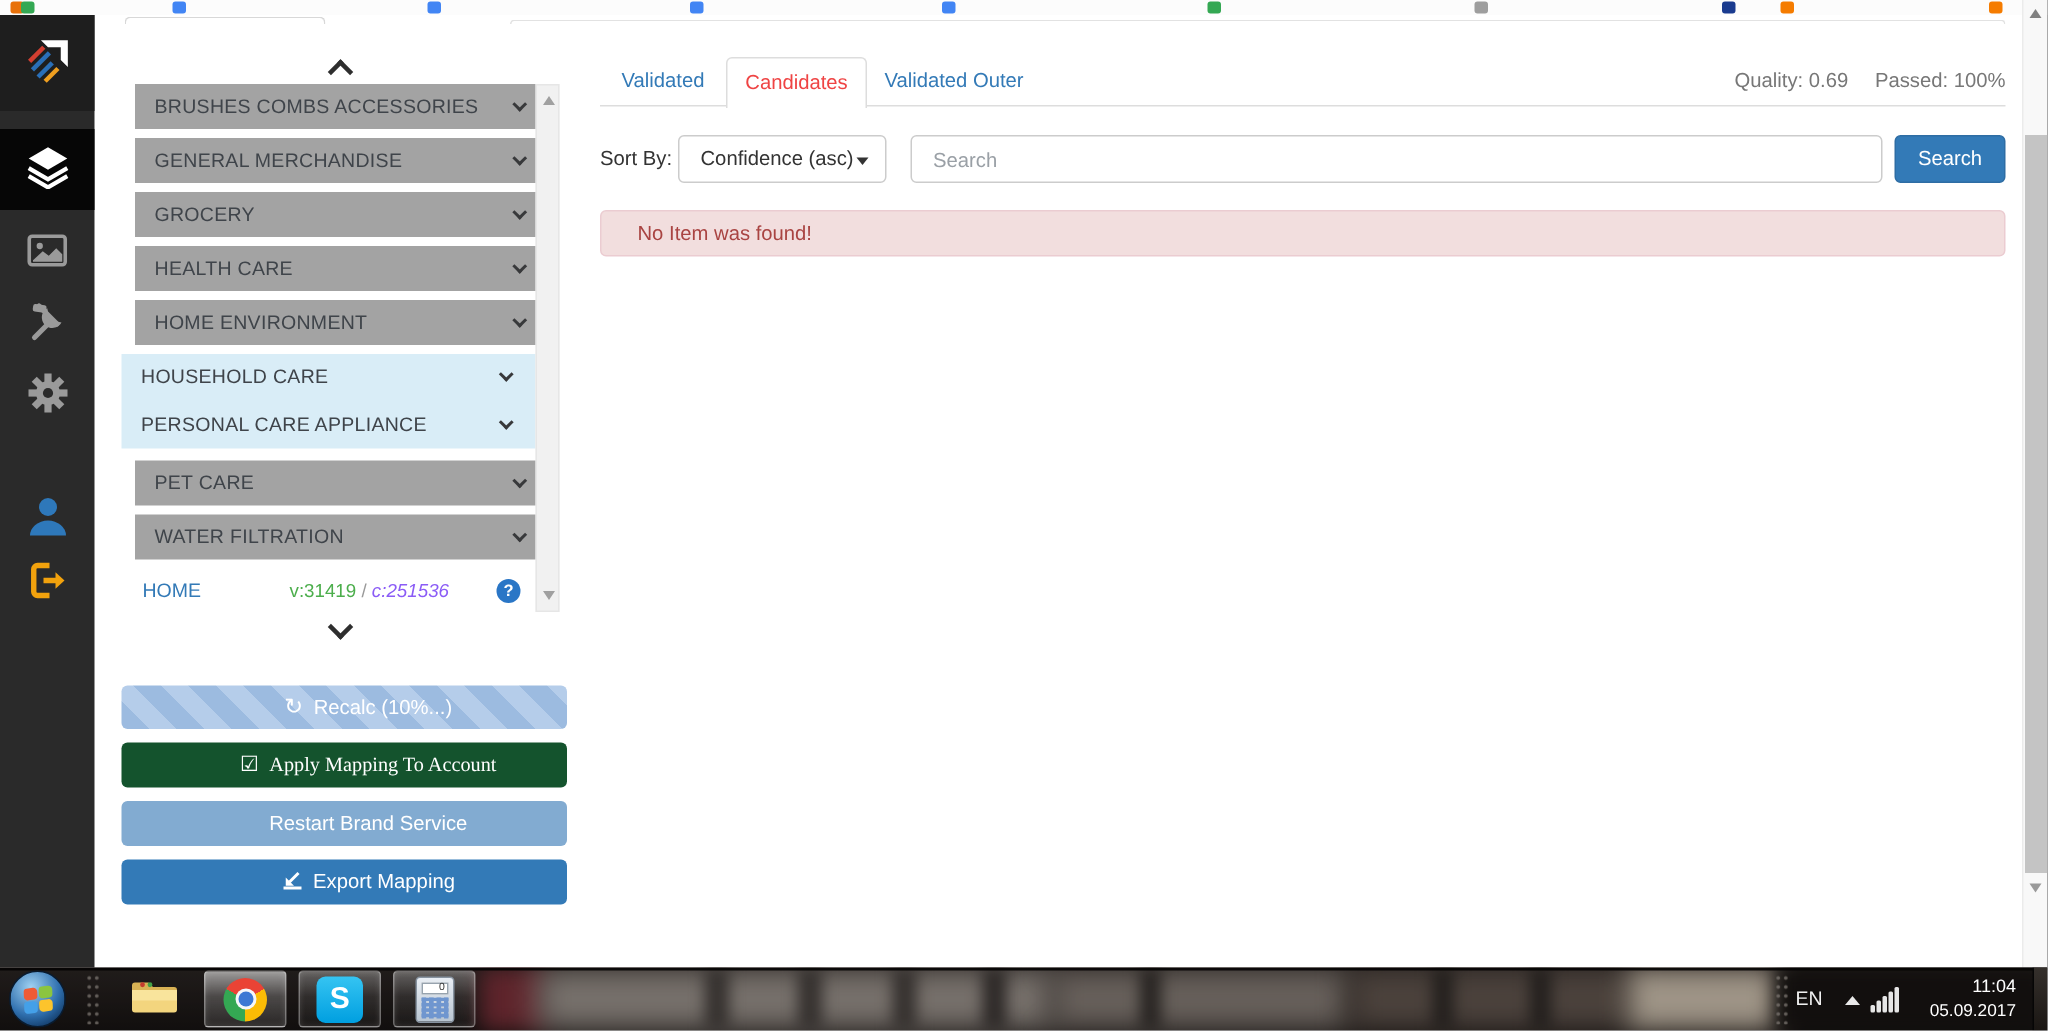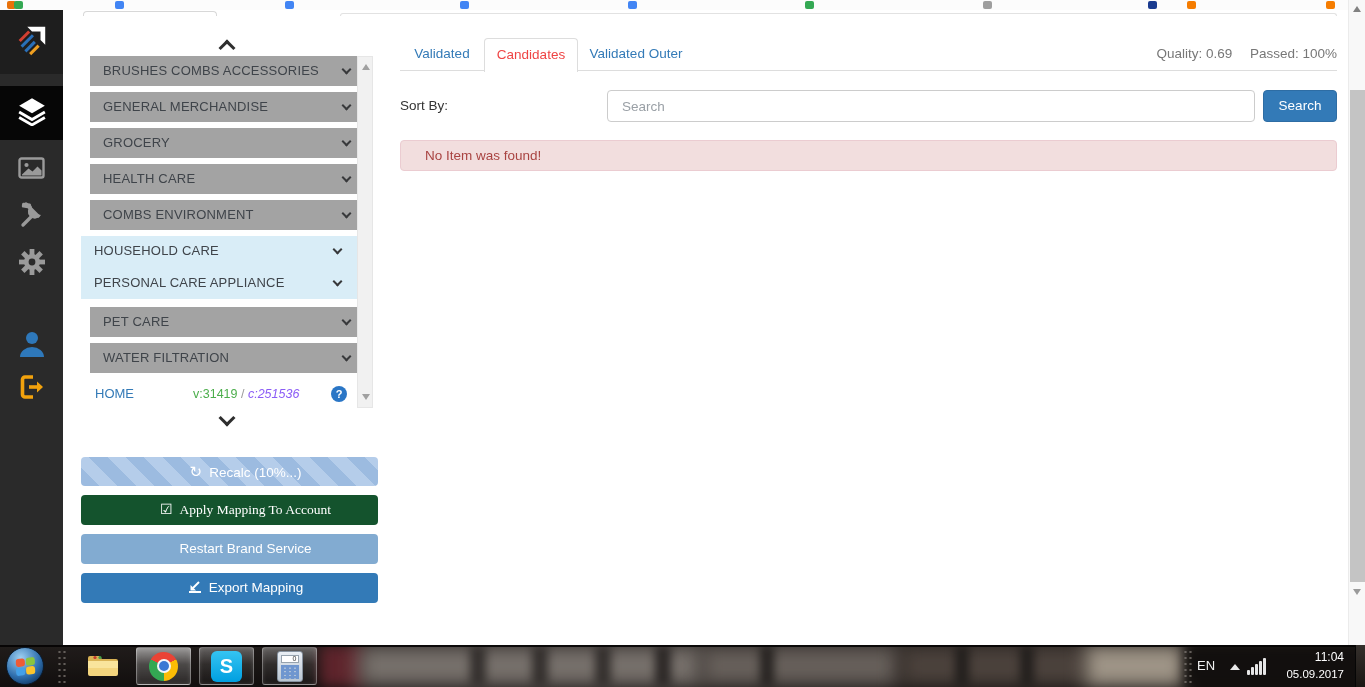--- a/index.html
+++ b/index.html
@@ -205,21 +205,21 @@
       </span>
     </div>
   </div>
 
   <div class="chev-big chev-up"></div>
 
   <div class="cat-row" style="top:56px"><span>BRUSHES COMBS ACCESSORIES</span><i class="row-chev"></i></div>
   <div class="cat-row" style="top:92px"><span>GENERAL MERCHANDISE</span><i class="row-chev"></i></div>
   <div class="cat-row" style="top:128px"><span>GROCERY</span><i class="row-chev"></i></div>
   <div class="cat-row" style="top:164px"><span>HEALTH CARE</span><i class="row-chev"></i></div>
-  <div class="cat-row" style="top:200px"><span>COMBS ENVIRONMENT</span><i class="row-chev"></i></div>
+  <div class="cat-row" style="top:200px"><span>HOME ENVIRONMENT</span><i class="row-chev"></i></div>
   <div class="cat-group" style="top:236px">
     <div class="cat-row" style="top:0"><span>HOUSEHOLD CARE</span><i class="row-chev"></i></div>
     <div class="cat-row" style="top:32px"><span>PERSONAL CARE APPLIANCE</span><i class="row-chev"></i></div>
   </div>
   <div class="cat-row" style="top:307px"><span>PET CARE</span><i class="row-chev"></i></div>
   <div class="cat-row" style="top:343px"><span>WATER FILTRATION</span><i class="row-chev"></i></div>
 
   <div class="none-row">
     <span class="none-label">HOME</span>
     <span class="none-counts"><span class="cnt-v">v:31419</span><span class="cnt-sep"> / </span><span class="cnt-c">c:251536</span></span>
@@ -246,20 +246,24 @@
   <div class="tab-active">Candidates</div>
   <div class="tab tab-3">Validated Outer</div>
   <div class="tabs-underline"></div>
 
   <div class="stats">
     <span>Quality: 0.69</span>
     <span>Passed: 100%</span>
   </div>
 
   <div class="sort-label">Sort By:</div>
+  <div class="sort-select">
+    <span>Confidence (asc)</span>
+    <i class="sort-caret"></i>
+  </div>
   <input class="search-input" type="text" placeholder="Search" style="">
   <div class="search-btn">Search</div>
 
   <div class="alert-danger">No Item was found!</div>
 
   <div class="page-scrollbar">
     <i class="psb-up"></i>
     <div class="psb-thumb"></div>
     <i class="psb-down"></i>
   </div>

